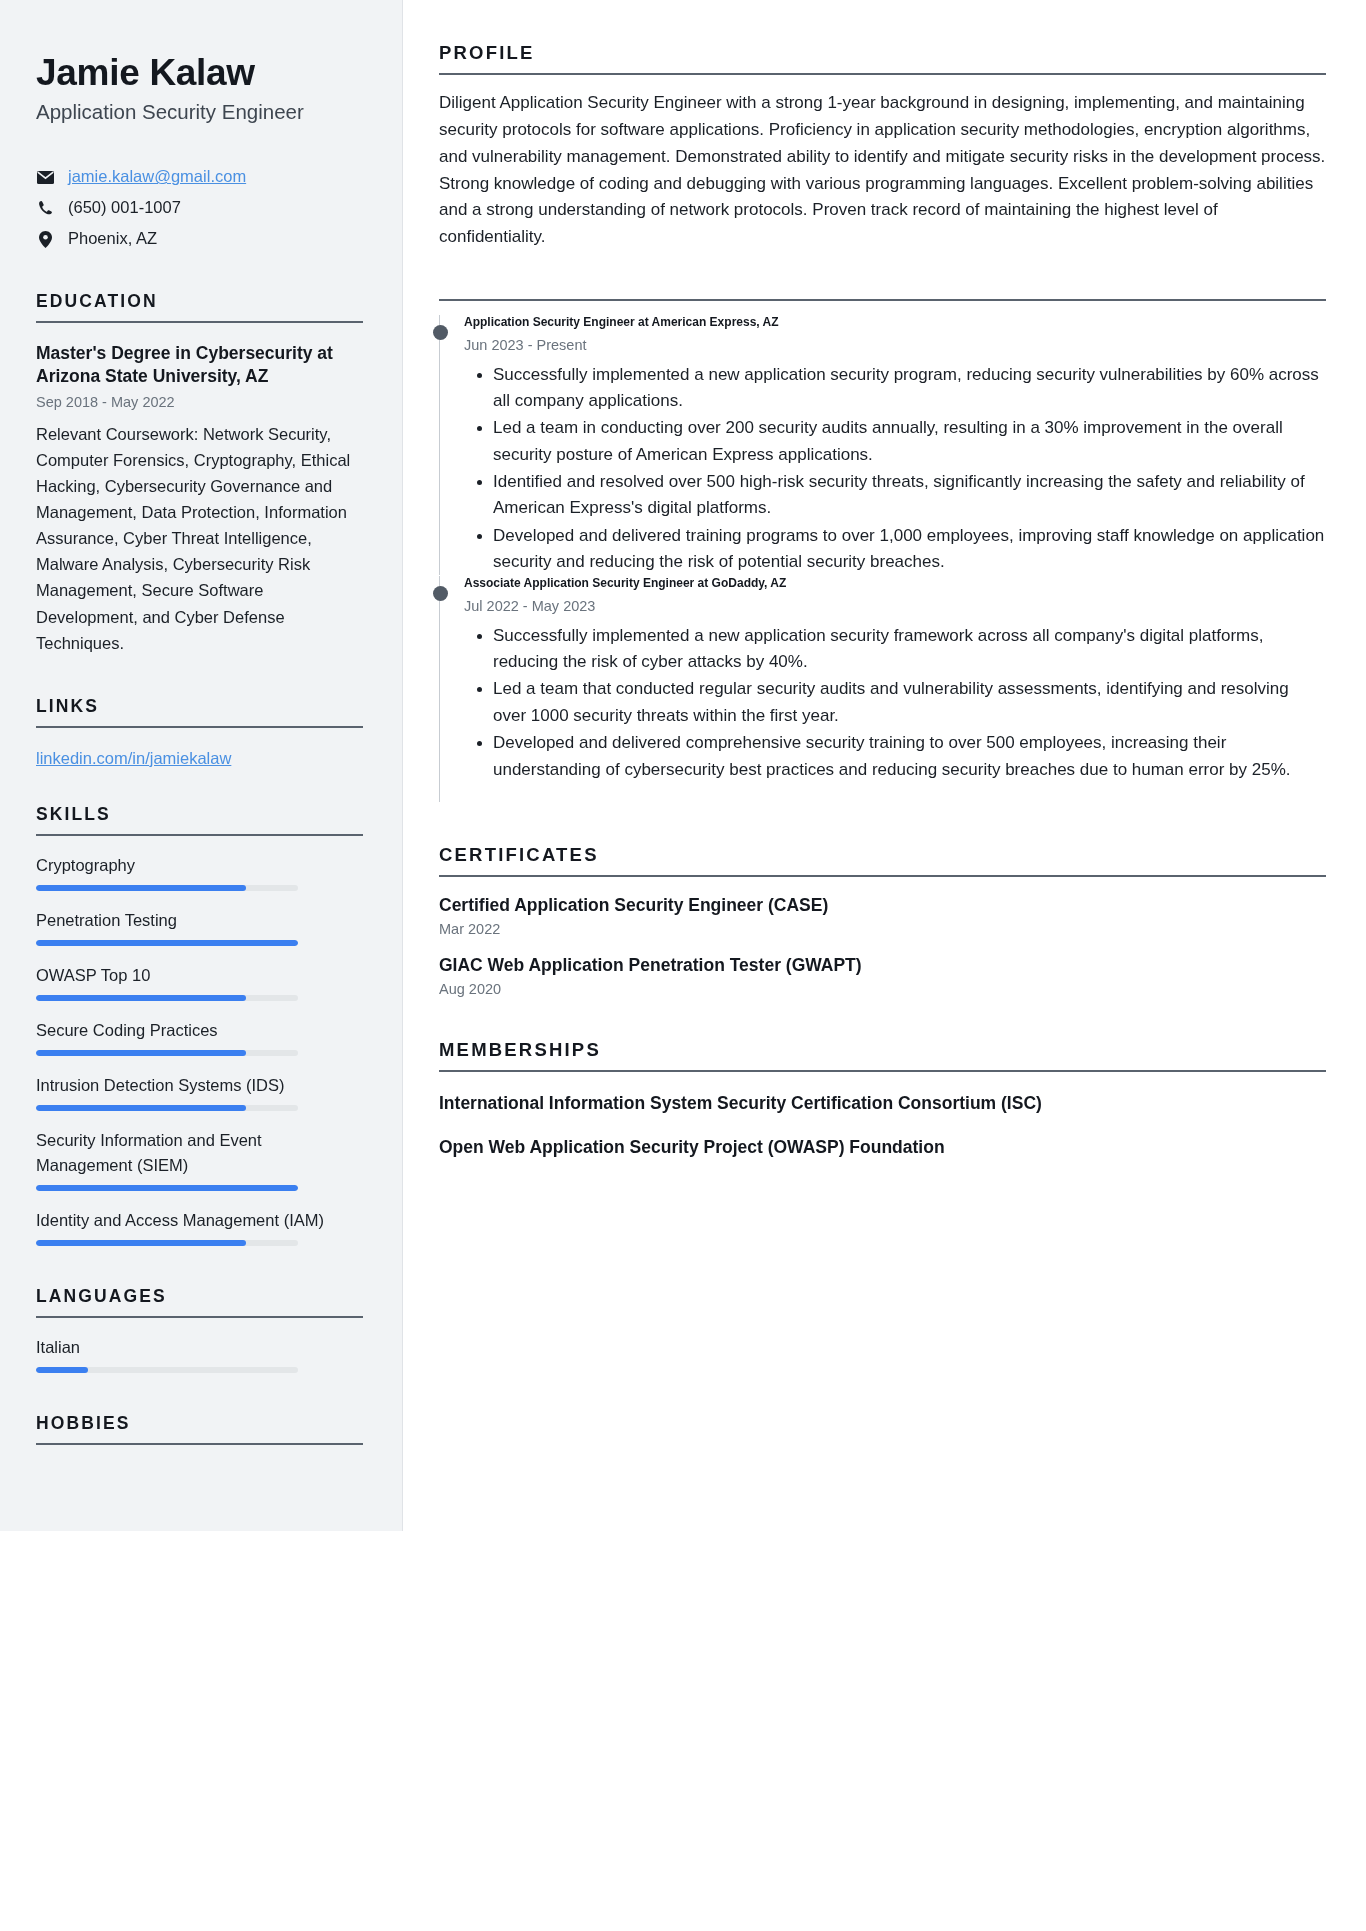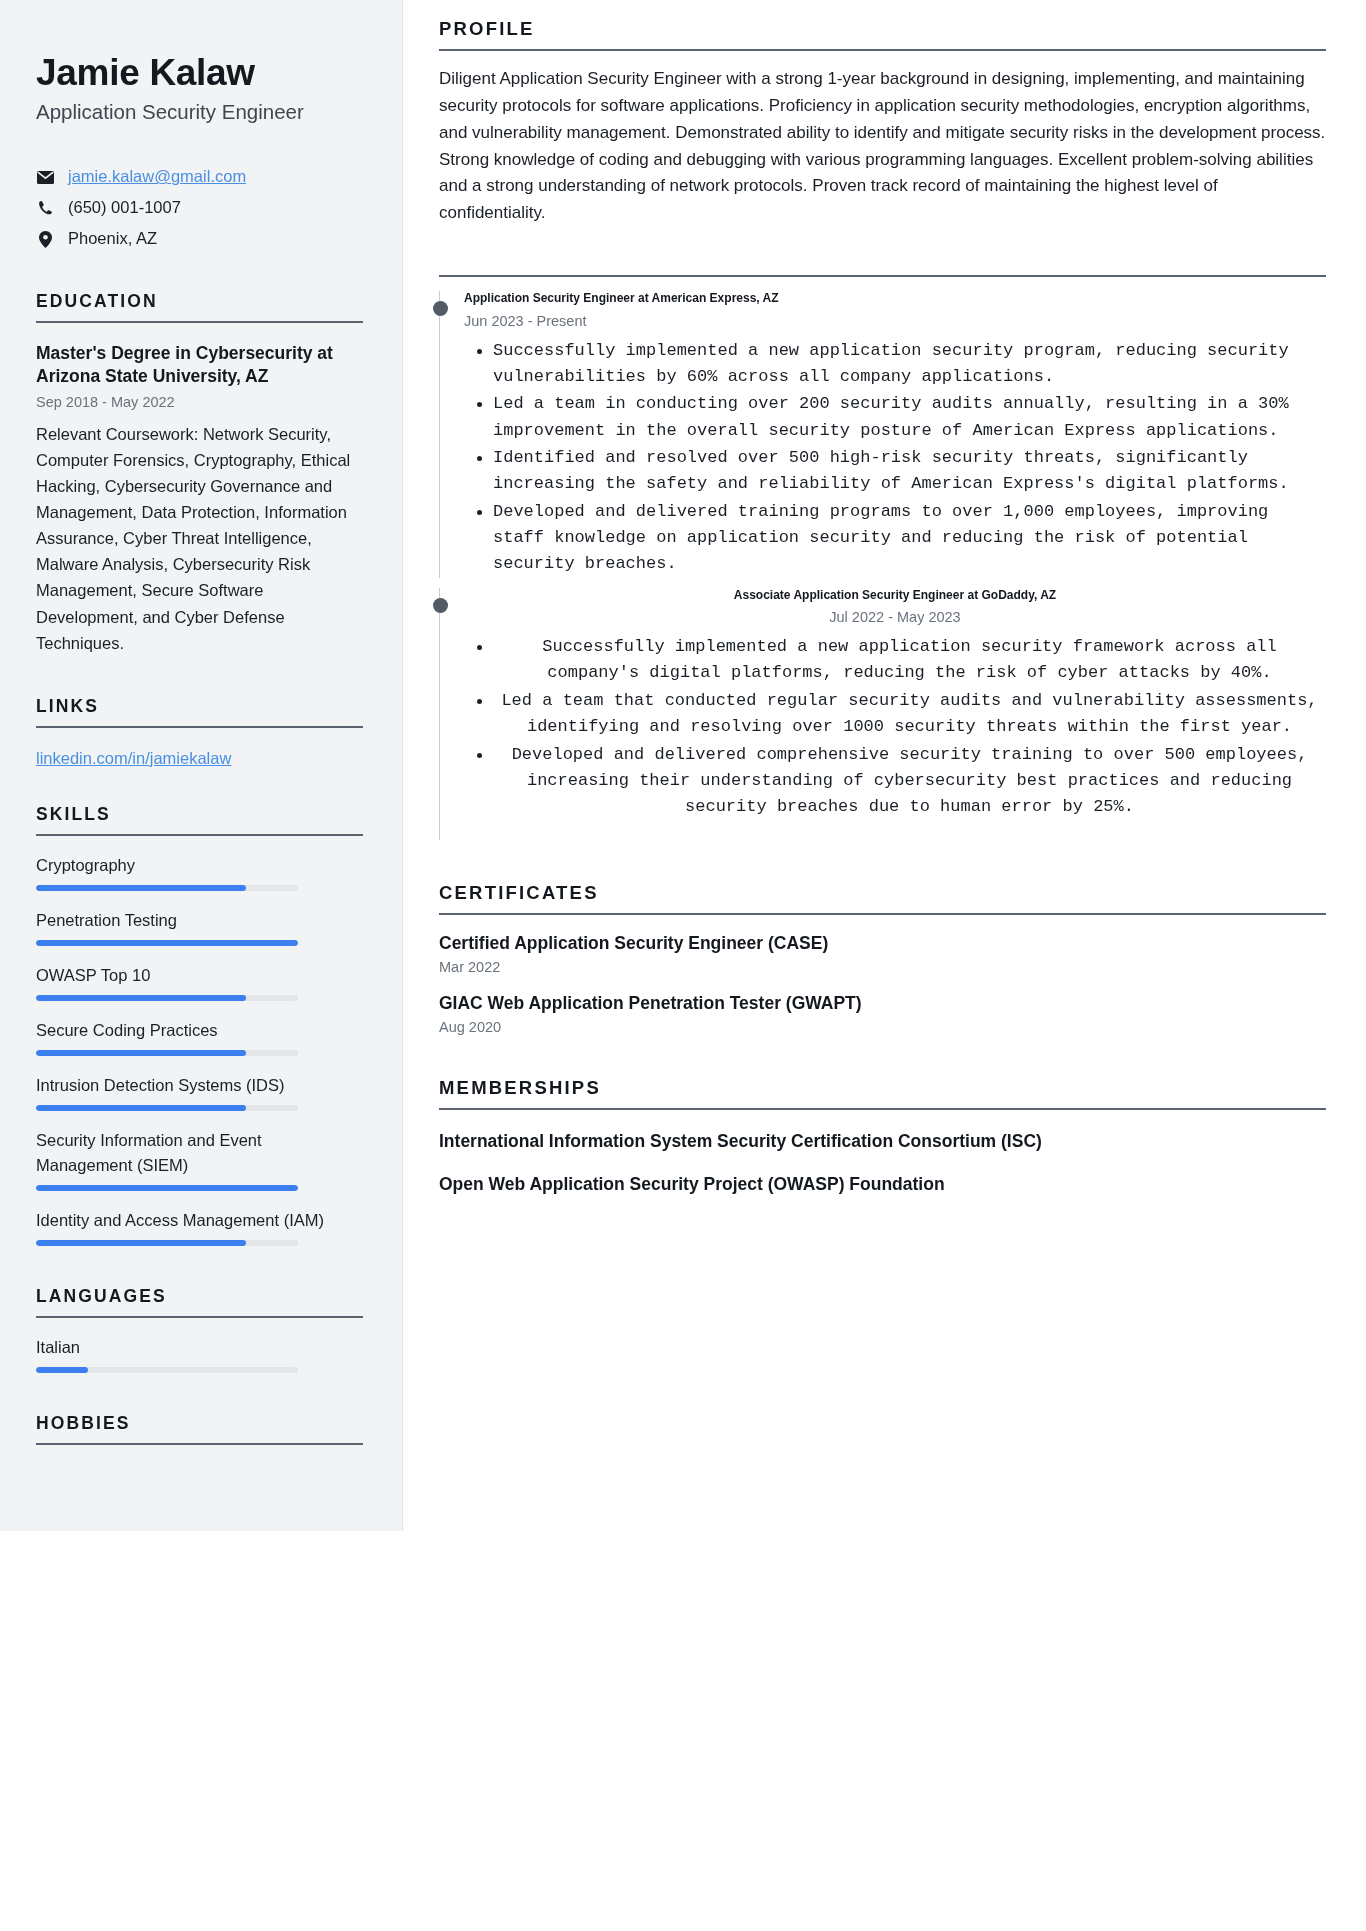--- a/index.html
+++ b/index.html
@@ -134,21 +134,21 @@
   }
   .skill-fill {
     height: 100%;
     background: #3b7ff0;
     border-radius: 3px;
   }
 
   
   .main {
     flex: 1;
-    padding: 18px 40px 0 36px;
+    padding: 42px 40px 0 36px;
   }
   .main-section { margin-bottom: 0; }
   .main-heading {
     font-size: 18.5px;
     font-weight: 700;
     letter-spacing: 2.2px;
     color: #14181f;
     text-transform: uppercase;
   }
   .main-rule {
@@ -196,33 +196,32 @@
     padding-left: 27px;
     list-style: none;
   }
   .job-bullets li {
     position: relative;
     font-size: 17px;
     color: #1b2027;
     line-height: 1.55;
     margin-bottom: 1px;
     padding-left: 2px;
-    font-family: Liberation Mono, monospace;
   }
   .job-bullets li::before {
     content: "";
     position: absolute;
     left: -14px;
     top: 11px;
     width: 5px;
     height: 5px;
     border-radius: 50%;
     background: #1b2027;
   }
-  .job + .job { margin-top: 10px; text-align: center; }
+  .job + .job { margin-top: 1px; }
   .job-spacer { height: 18px; }
 
   .cert-item { margin-top: 17px; }
   .cert-item:first-of-type { margin-top: 20px; }
   .cert-name {
     font-size: 17.5px;
     font-weight: 700;
     color: #14181f;
     line-height: 1.32;
   }

